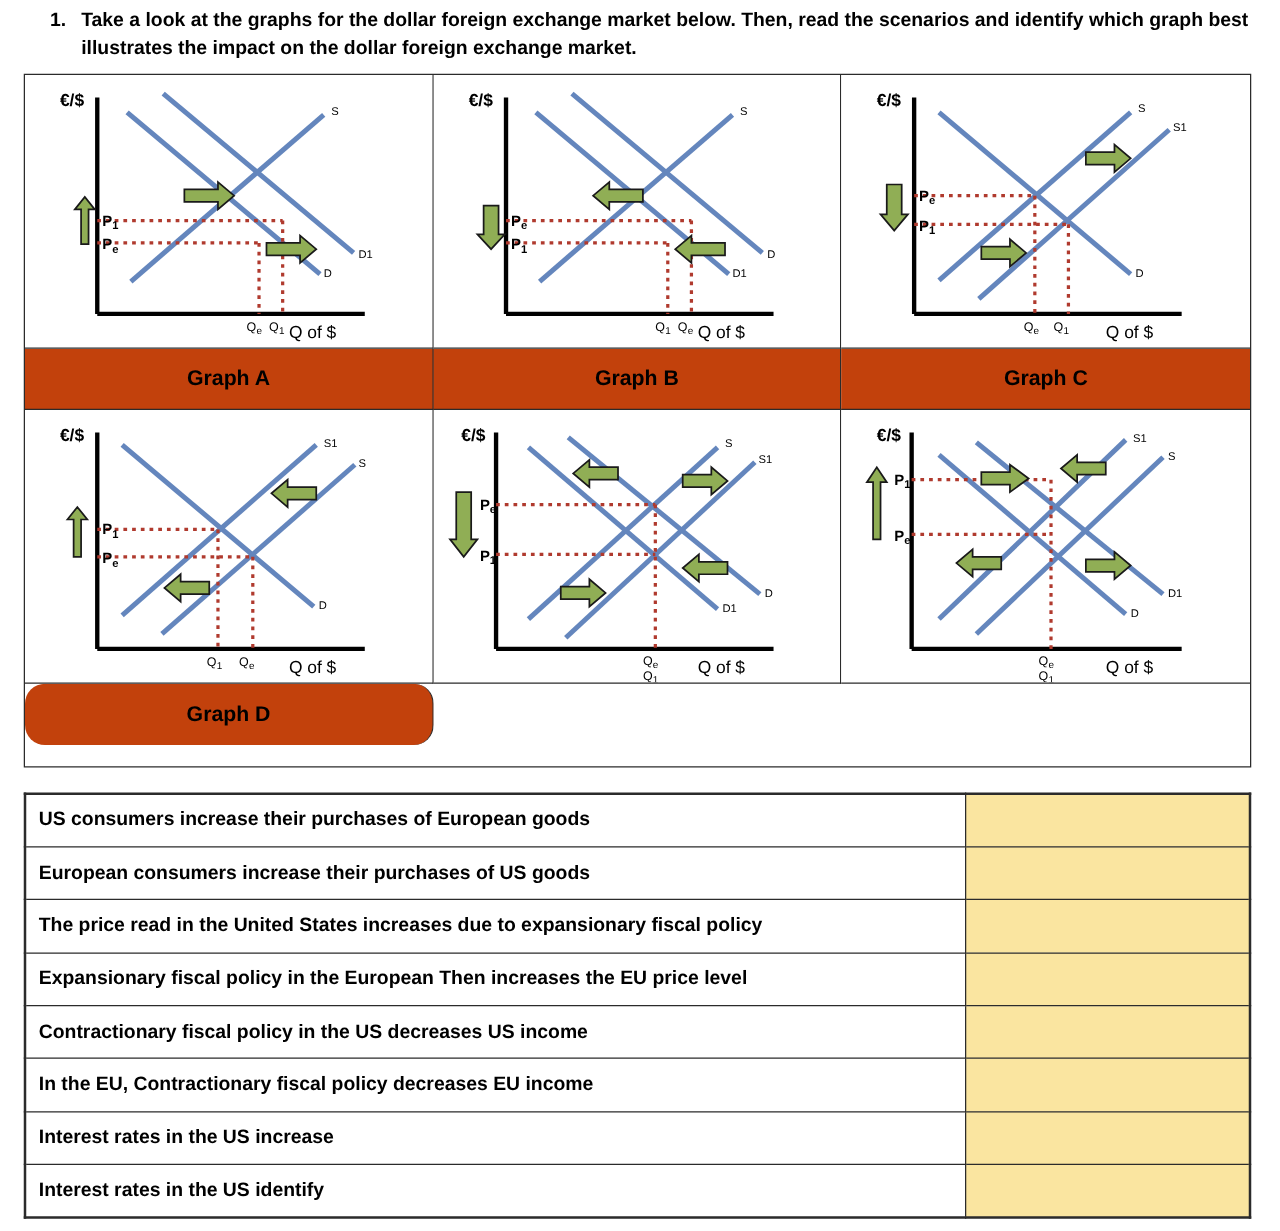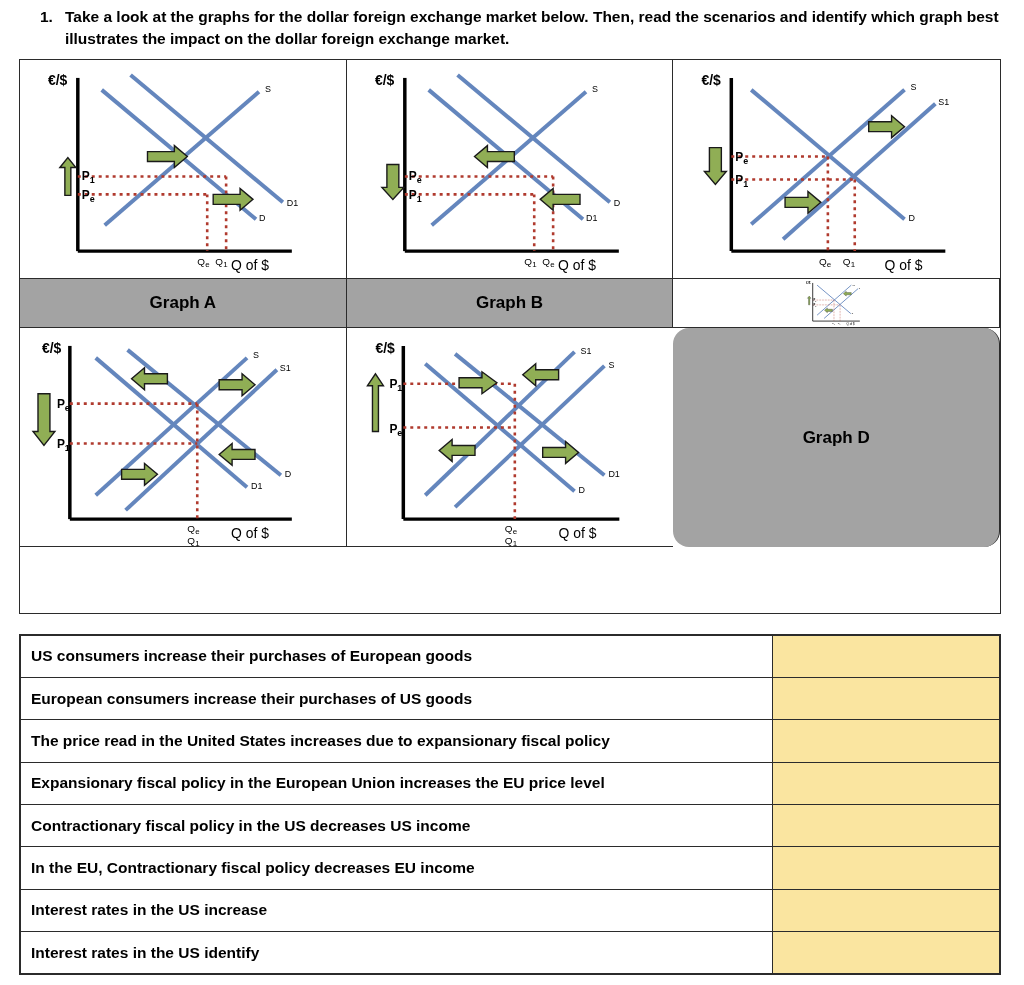--- a/index.html
+++ b/index.html
@@ -38,21 +38,21 @@
   }
   .cell {
     border-right: 1.6px solid #2b2b2b;
     border-bottom: 1.6px solid #2b2b2b;
     position: relative;
     overflow: hidden;
     background: #fff;
   }
   .cell.lastcol { border-right: none; }
   .label-cell {
-    background: #a3a3a3;
+    background: #c2410c;
     display: flex; align-items: center; justify-content: center;
     font-weight: bold; font-size: 17px; color: #000;
     border-right: 1.6px solid #2b2b2b;
     border-bottom: 1.6px solid #2b2b2b;
   }
   .label-cell.lastcol { border-right: none; }
   .label-cell.lastrow { border-bottom: none; border-radius: 16px; }
 
   .cell svg, .cell .overlay { position: absolute; left: 0; top: 0; }
   .cell svg { width: 100%; height: 100%; }
@@ -203,20 +203,21 @@
 
         <path d="M36,88 L48,88 L48,112 L53,112 L42,125 L31,112 L36,112 z" fill="#90ae55" stroke="#1a1a1a" stroke-width="1.4"></path>
 
         <path d="M196,62 L219,62 L219,56 L232,67 L219,78 L219,72 L196,72 z" fill="#90ae55" stroke="#1a1a1a" stroke-width="1.4"></path>
         <path d="M112,138 L135,138 L135,132 L148,143 L135,154 L135,148 L112,148 z" fill="#90ae55" stroke="#1a1a1a" stroke-width="1.4"></path>
       </svg>
     </div>
 
     <div class="label-cell">Graph A</div>
     <div class="label-cell">Graph B</div>
+    <div class="label-cell lastcol">Graph C</div>
 
     <div class="cell">
       <svg viewBox="0 0 327 219">
         <line x1="58" y1="18" x2="58" y2="192" stroke="#000" stroke-width="3.5"></line>
         <line x1="58" y1="192" x2="273" y2="192" stroke="#000" stroke-width="3.5"></line>
         <text x="28" y="25" font-size="14" font-weight="bold" fill="#000">€/$</text>
         <text x="212" y="211" font-size="14" fill="#000">Q of $</text>
 
         <line x1="78" y1="165" x2="234" y2="28" stroke="#6486bd" stroke-width="4"></line>
         <text x="240" y="30" font-size="9" fill="#000">S1</text>
@@ -338,21 +339,21 @@
       </tr>
       <tr>
         <td>European consumers increase their purchases of US goods</td>
         <td class="answer"></td>
       </tr>
       <tr>
         <td>The price read in the United States increases due to expansionary fiscal policy</td>
         <td class="answer"></td>
       </tr>
       <tr>
-        <td>Expansionary fiscal policy in the European Union increases the EU price level</td>
+        <td>Expansionary fiscal policy in the European Then increases the EU price level</td>
         <td class="answer"></td>
       </tr>
       <tr>
         <td>Contractionary fiscal policy in the US decreases US income</td>
         <td class="answer"></td>
       </tr>
       <tr>
         <td>In the EU, Contractionary fiscal policy decreases EU income</td>
         <td class="answer"></td>
       </tr>

